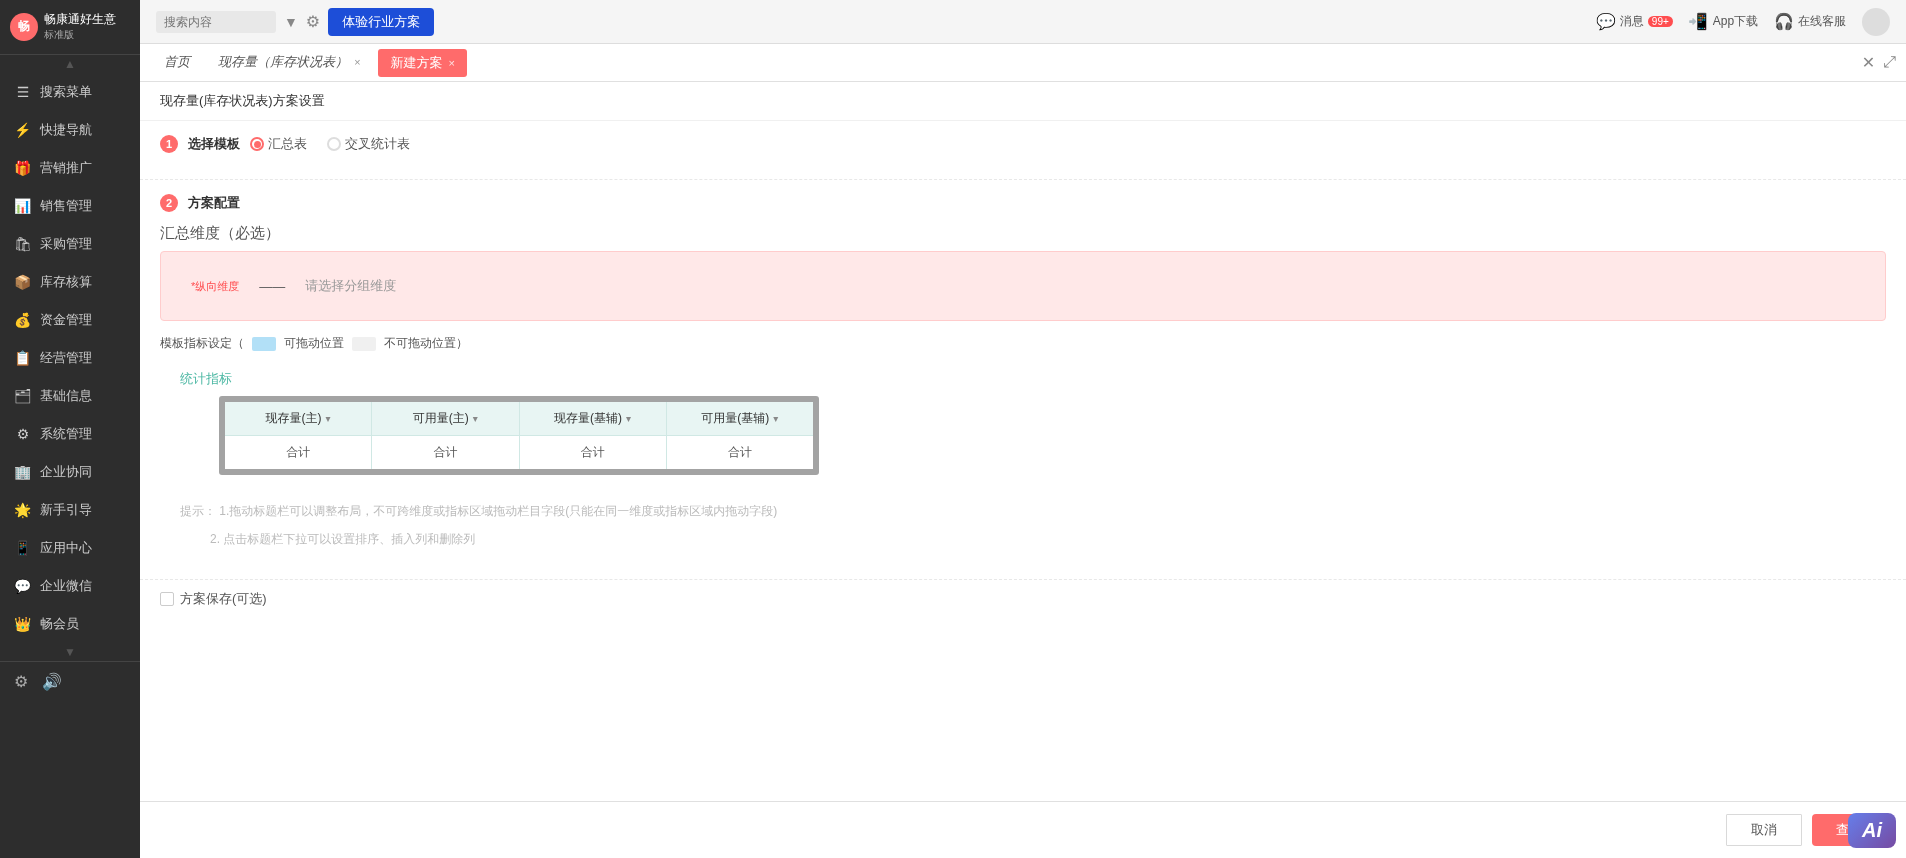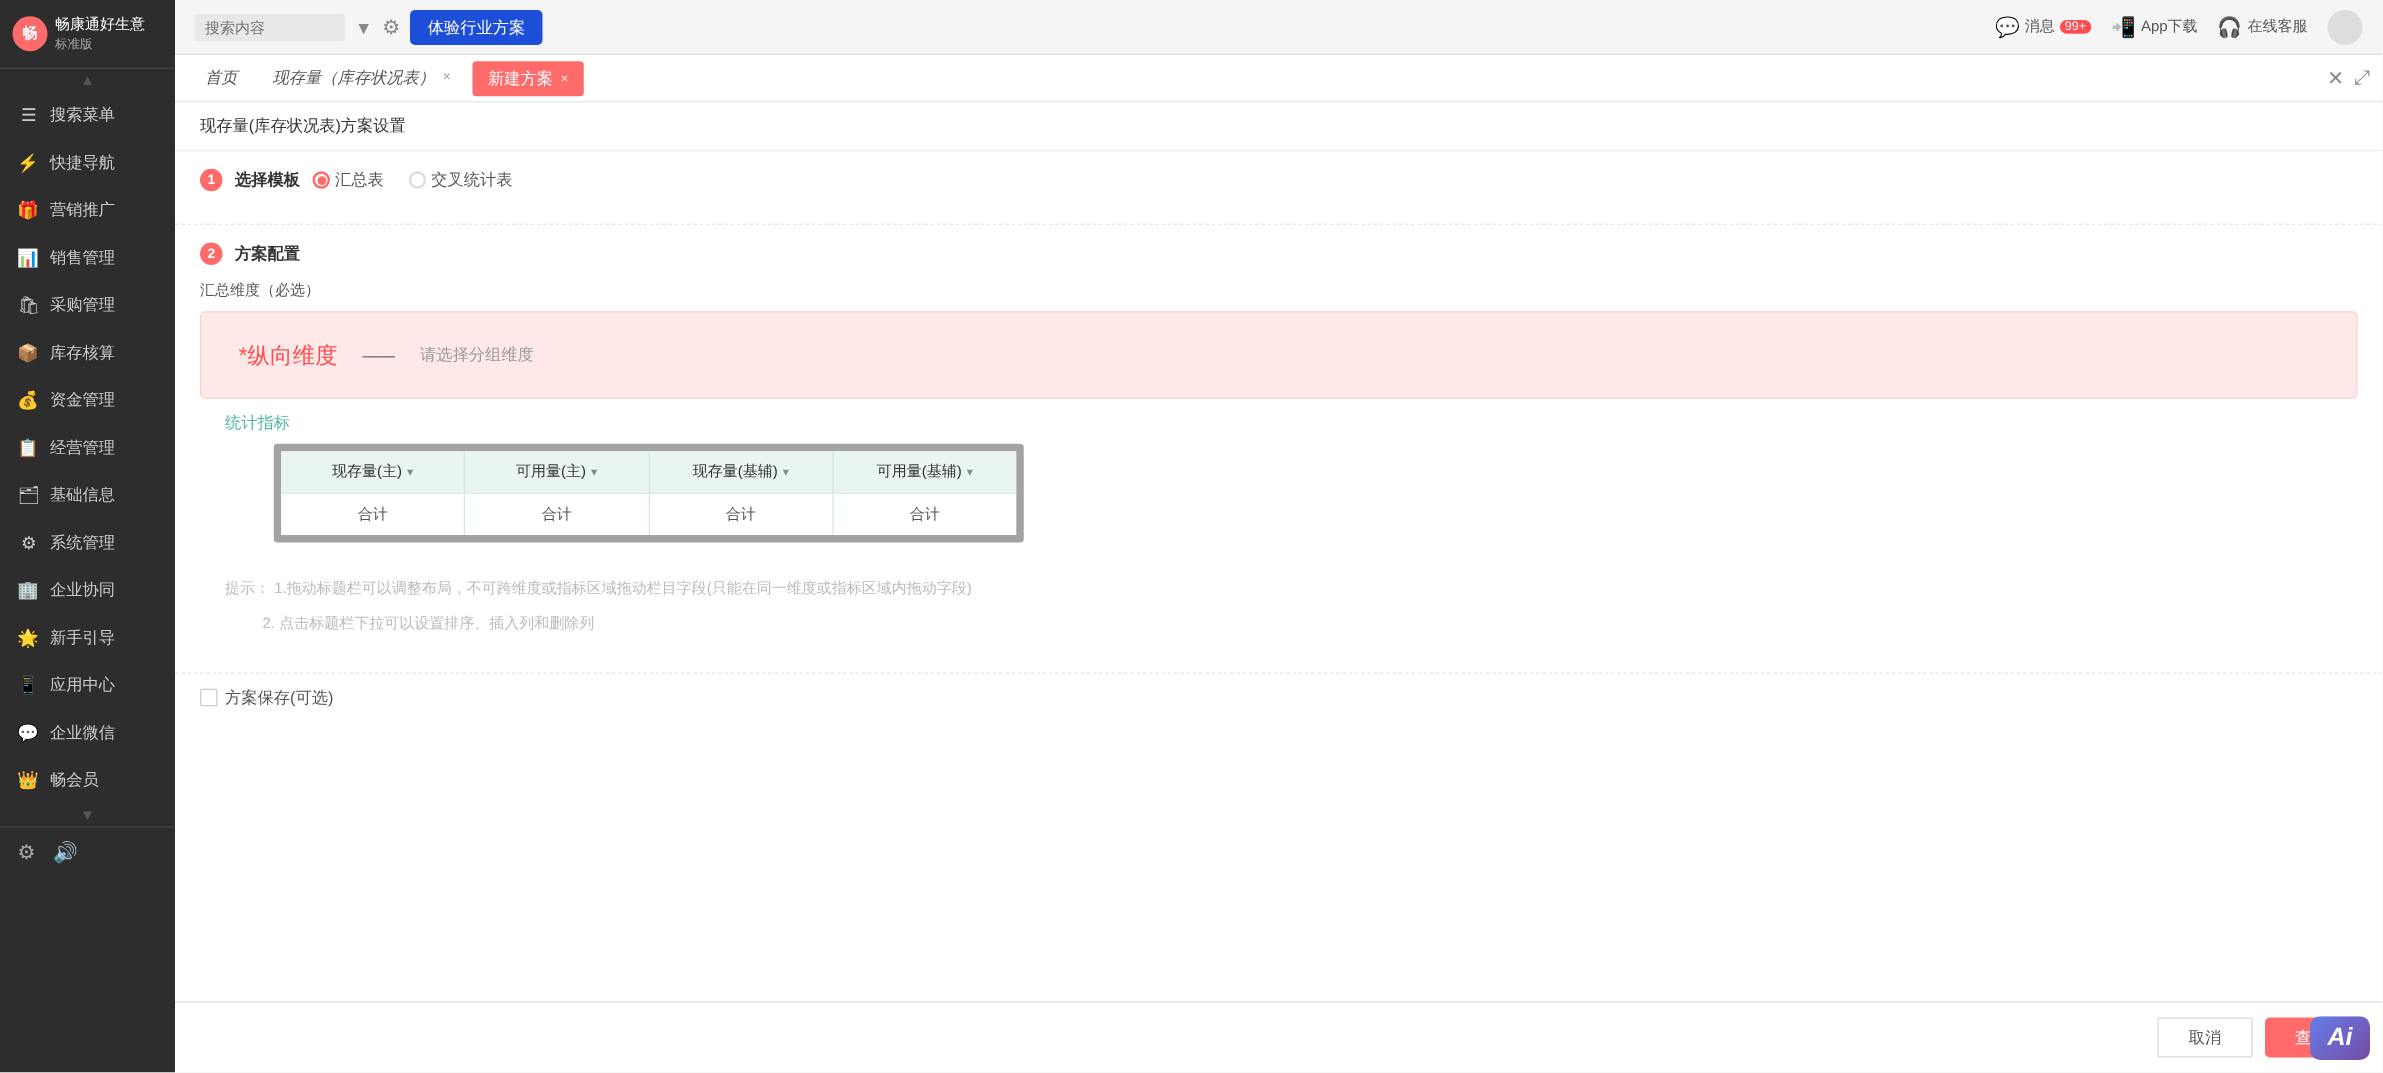--- a/index.html
+++ b/index.html
@@ -183,30 +183,30 @@
     }
     .radio-dot.checked { border-color: #ff6b6b; }
     .radio-dot.checked::after {
       content: '';
       width: 7px; height: 7px;
       border-radius: 50%;
       background: #ff6b6b;
     }
 
     
-    .config-label { font-size: 12px; color: #555; margin-bottom: 8px; }
+    .config-label { font-size: 15px; color: #555; margin-bottom: 8px; }
     .vertical-dim-box {
       background: #ffe8e8;
       border: 1px solid #ffcccc;
       border-radius: 4px;
       padding: 20px 30px;
       display: flex; align-items: center; gap: 20px;
       min-height: 70px;
     }
-    .dim-required { color: #ff4d4f; font-size: 18px; }
+    .dim-required { color: #ff4d4f; font-size: 11px; }
     .dim-arrow { color: #555; font-size: 13px; }
     .dim-placeholder { color: #999; font-size: 13px; }
 
     
     .indicator-settings {
       margin-top: 14px;
       margin-bottom: 8px;
       display: flex; align-items: center; gap: 8px;
       font-size: 12px; color: #555;
     }
@@ -484,20 +484,27 @@
       </div>
 
       <div class="config-label">汇总维度（必选）</div>
 
       <div class="vertical-dim-box">
         <span class="dim-required">*纵向维度</span>
         <span class="dim-arrow">——</span>
         <span class="dim-placeholder">请选择分组维度</span>
       </div>
 
+      <div class="indicator-settings">
+        <span>模板指标设定（</span>
+        <span class="drag-box"></span>
+        <span>可拖动位置</span>
+        <span class="no-drag-box"></span>
+        <span>不可拖动位置）</span>
+      </div>
 
       <div class="stats-section">
         <div class="stats-title">统计指标</div>
         <div class="stats-table">
           <div class="stats-header-row">
             <div class="stats-header-cell">
               <span>现存量(主)</span>
               <span class="chevron-down">▾</span>
             </div>
             <div class="stats-header-cell">

